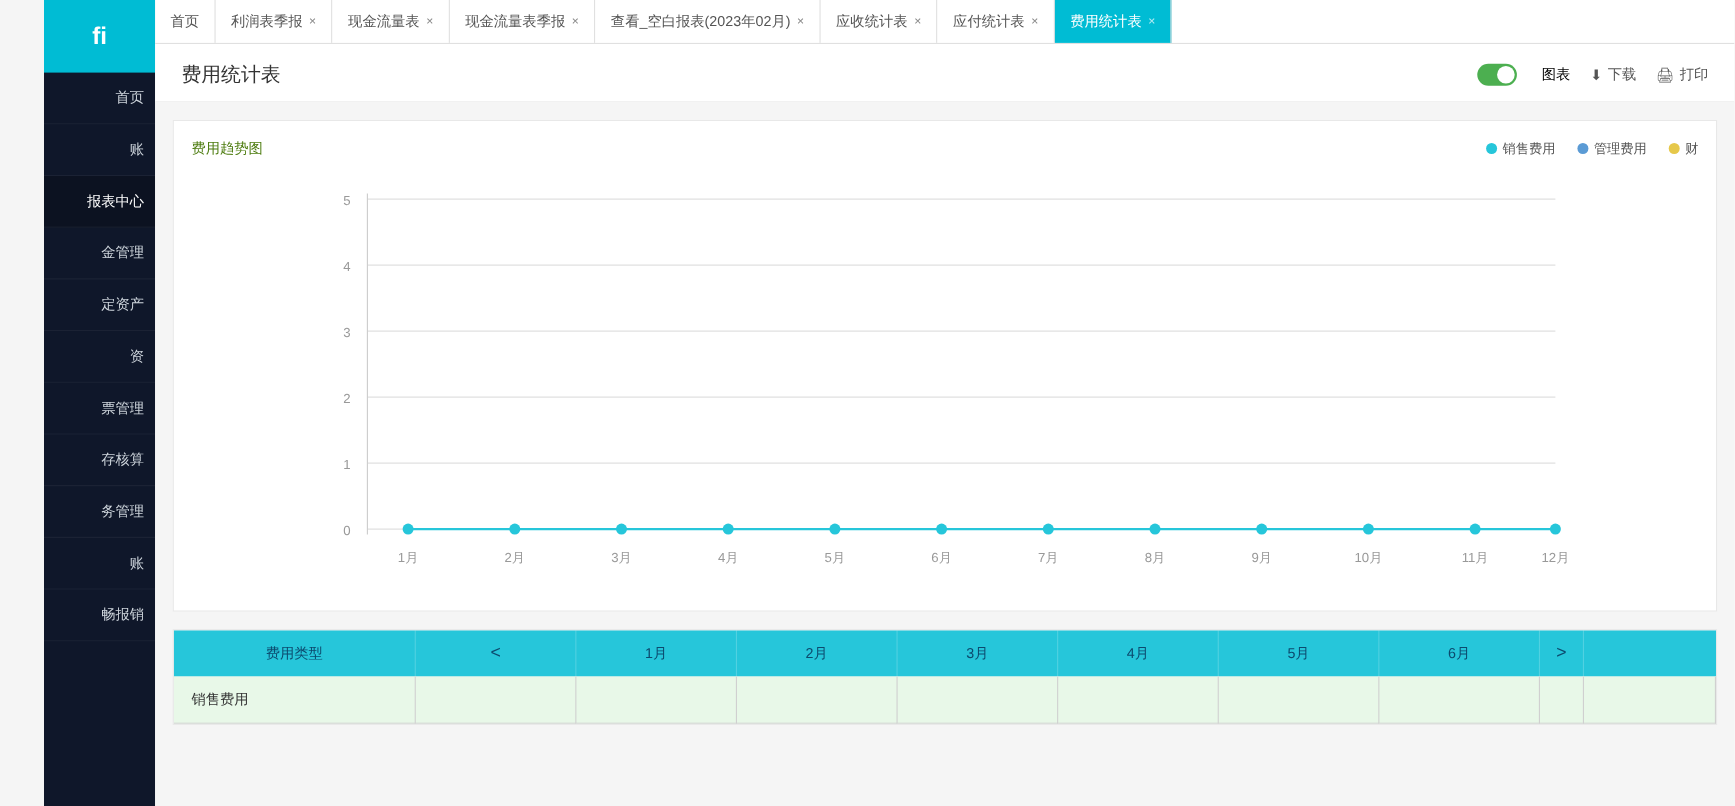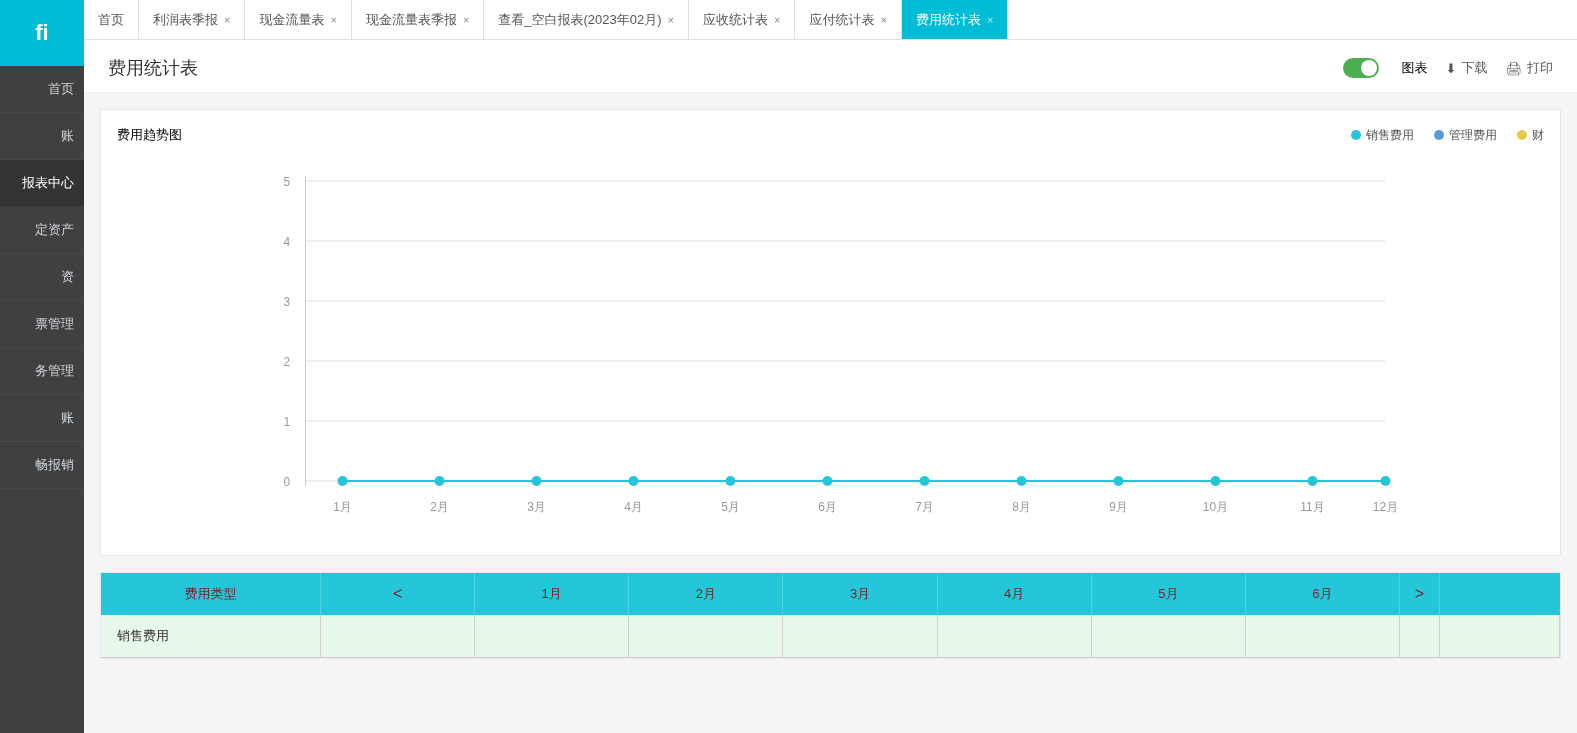--- a/index.html
+++ b/index.html
@@ -1,26 +1,27 @@
 <!DOCTYPE html>
 <html><head>
   <meta charset="utf-8">
   <style>
     * { box-sizing: border-box; margin: 0; padding: 0; }
     body { font-family: 'Microsoft YaHei', Arial, sans-serif; font-size: 13px; background: #f5f5f5; display: flex; height: 733px; overflow: hidden; }
 
     
     .sidebar {
-      width: 84px;
-      background: #404040;
+      width: 101px;
+      background: #0f172a;
       display: flex;
       flex-direction: column;
       flex-shrink: 0;
       height: 100%;
       overflow: hidden;
+      margin-left: 40px;
     }
     .sidebar-logo {
       background: #00bcd4;
       height: 66px;
       display: flex;
       align-items: center;
       justify-content: center;
       color: white;
       font-size: 22px;
       font-weight: bold;
@@ -141,21 +142,21 @@
       border: 1px solid #e8e8e8;
     }
     .chart-header {
       display: flex;
       align-items: center;
       justify-content: space-between;
       margin-bottom: 12px;
     }
     .chart-title {
       font-size: 13px;
-      color: #000000;
+      color: #4d7c0f;
     }
     .legend {
       display: flex;
       gap: 20px;
       align-items: center;
     }
     .legend-item {
       display: flex;
       align-items: center;
       gap: 5px;
@@ -177,21 +178,21 @@
     
     .table-section {
       margin: 0 16px 16px;
       border: 1px solid #e8e8e8;
       overflow: hidden;
     }
     .table-header {
       background: #26c6da;
       display: grid;
       grid-template-columns: 220px repeat(7, 1fr) 40px 120px;
-      color: #7f1d1d;
+      color: #0c4a6e;
     }
     .th {
       padding: 12px 8px;
       text-align: center;
       font-size: 13px;
       border-right: 1px solid rgba(255,255,255,0.2);
     }
     .th:first-child { text-align: center; }
     .th.nav-btn {
       display: flex;
@@ -216,23 +217,25 @@
     .td:first-child { text-align: left; padding-left: 16px; }
   </style>
 </head>
 <body>
 
 <div class="sidebar">
   <div class="sidebar-logo">fi</div>
   <div class="sidebar-item">首页</div>
   <div class="sidebar-item">账</div>
   <div class="sidebar-item active">报表中心</div>
+  <div class="sidebar-item">金管理</div>
   <div class="sidebar-item">定资产</div>
   <div class="sidebar-item">资</div>
   <div class="sidebar-item">票管理</div>
+  <div class="sidebar-item">存核算</div>
   <div class="sidebar-item">务管理</div>
   <div class="sidebar-item">账</div>
   <div class="sidebar-item">畅报销</div>
 </div>
 
 <div class="main">
 
   <div class="tab-bar">
     <div class="tab">
       <span>首页</span>

